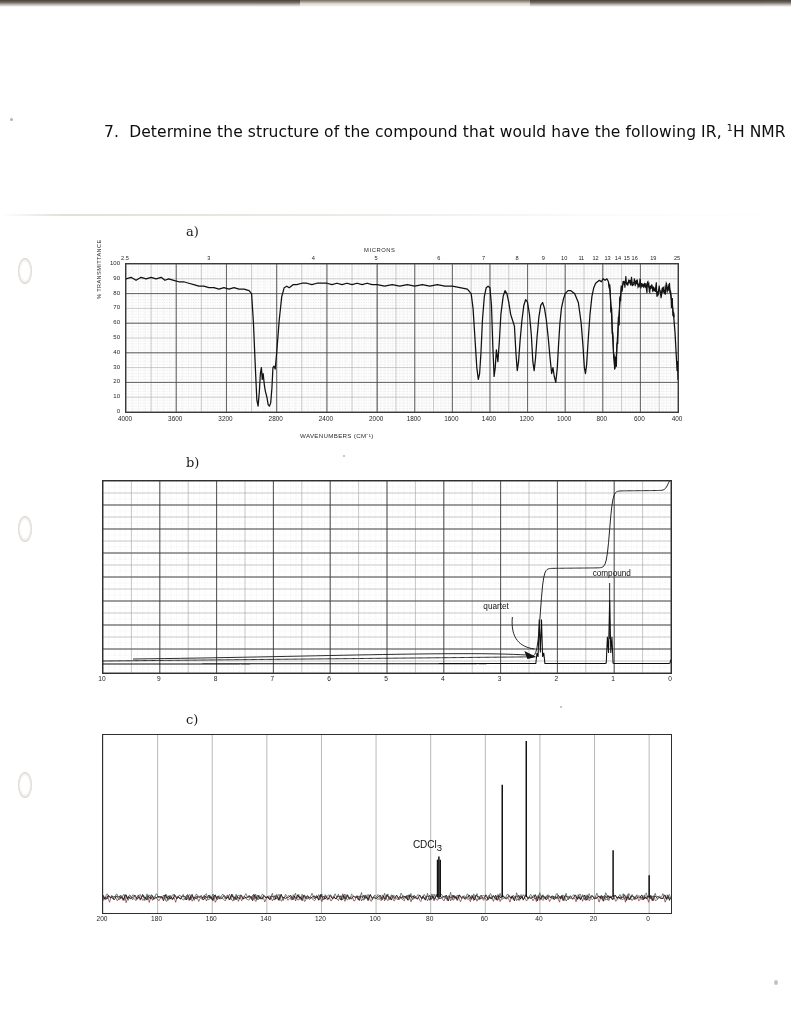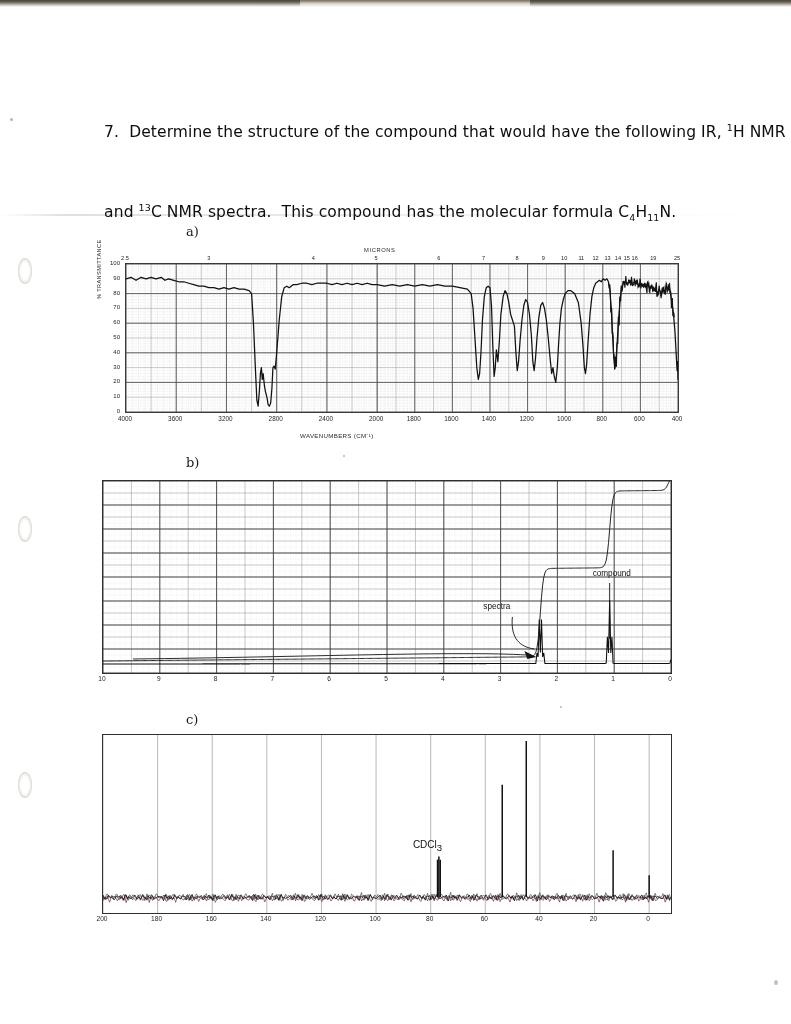--- a/index.html
+++ b/index.html
@@ -182,23 +182,20 @@
 <div id="hole-2"></div>
 <div id="hole-3"></div>
 <div class="speck" style="left:10px;top:118px;width:3px;height:3px;"></div>
 <div class="speck" style="left:774px;top:980px;width:4px;height:5px;background:#c6c2ba;"></div>
 <div class="speck" style="left:343px;top:455px;width:2px;height:2px;"></div>
 <div class="speck" style="left:560px;top:706px;width:2px;height:2px;"></div>
 
 <div id="question-block">
   <span class="ln">
     <span>7.  Determine the structure of the compound that would have the following IR, </span><sup>1</sup><span>H NMR</span>
-  </span>
-  <span class="ln">
-    <span>and </span><sup>13</sup><span>C NMR spectra.  This compound has the molecular formula C</span><sub>4</sub><span>H</span><sub>11</sub><span>N.</span>
   </span>
 </div>
 
 <div class="panel-label" id="ir-label">a)</div>
 <div id="ir-panel">
   <div id="ir-ylabel">% TRANSMITTANCE</div>
   <div id="ir-microns-title">MICRONS</div>
   <div id="ir-xlabel">WAVENUMBERS (CM⁻¹)</div>
   <div id="ir-yticks">
       <div class="ir-ytick" style="left: 0px; top: 13px;">100</div>
@@ -710,21 +707,21 @@
       <div class="nmr-tick" style="left: 113.6px; top: 215px;">8</div>
       <div class="nmr-tick" style="left: 170.4px; top: 215px;">7</div>
       <div class="nmr-tick" style="left: 227.2px; top: 215px;">6</div>
       <div class="nmr-tick" style="left: 284px; top: 215px;">5</div>
       <div class="nmr-tick" style="left: 340.8px; top: 215px;">4</div>
       <div class="nmr-tick" style="left: 397.6px; top: 215px;">3</div>
       <div class="nmr-tick" style="left: 454.4px; top: 215px;">2</div>
       <div class="nmr-tick" style="left: 511.2px; top: 215px;">1</div>
       <div class="nmr-tick" style="left: 568px; top: 215px;">0</div>
     </div>
-  <div class="nmr-ann" id="ann-quartet" style="left: 381.36px; top: 142px;">spectra</div>
+  <div class="nmr-ann" id="ann-quartet" style="left: 381.36px; top: 142px;">quartet</div>
   <div class="nmr-ann" id="ann-triplet" style="left: 490.656px; top: 109px;">compound</div>
 </div>
 
 <div class="panel-label" id="cnmr-label">c)</div>
 <div id="cnmr-panel">
   <div class="nmr-plot" id="cnmr-plot">
     <svg class="svgfull" id="cnmr-svg" viewBox="0 0 568 178" preserveAspectRatio="none">
         <g stroke="#9a9a9a" stroke-width="0.7">
           <line x1="0" y1="0" x2="0" y2="178"></line>
           <line x1="54.61538461538462" y1="0" x2="54.61538461538462" y2="178"></line>

